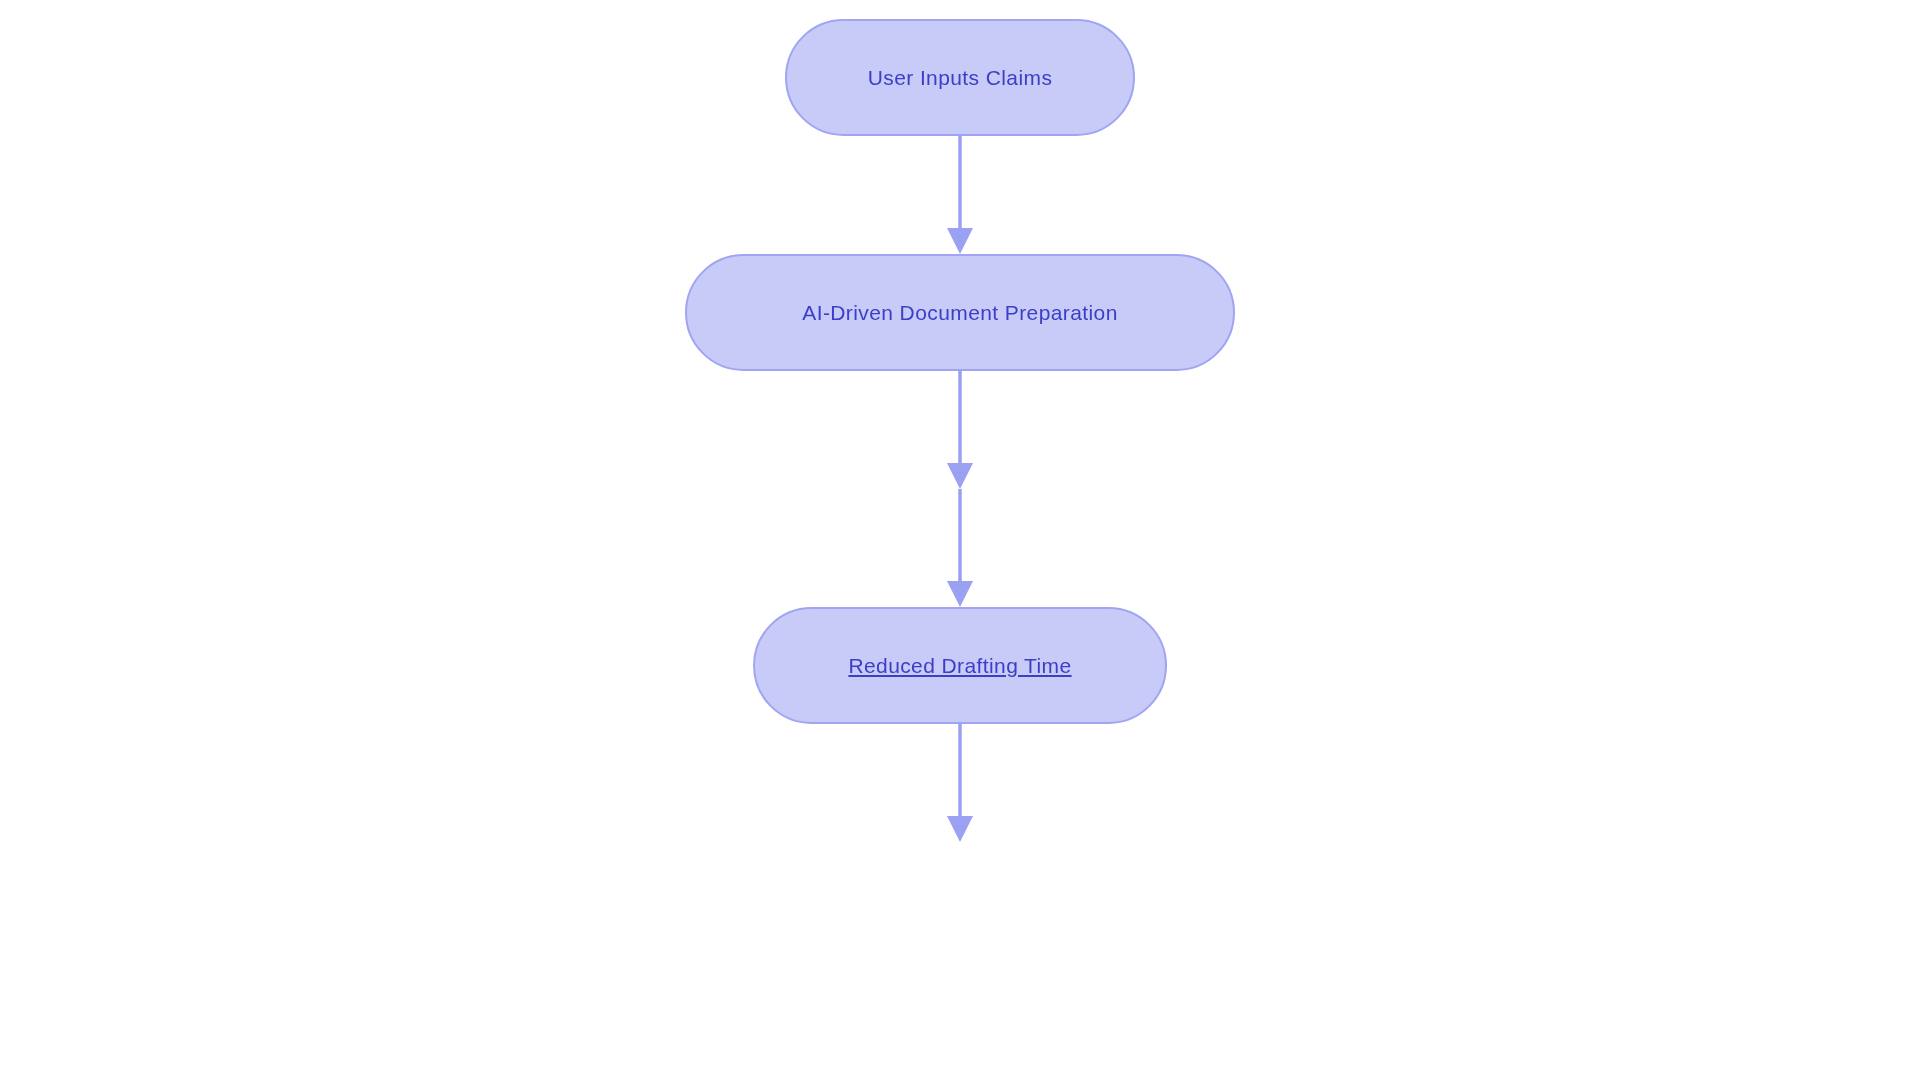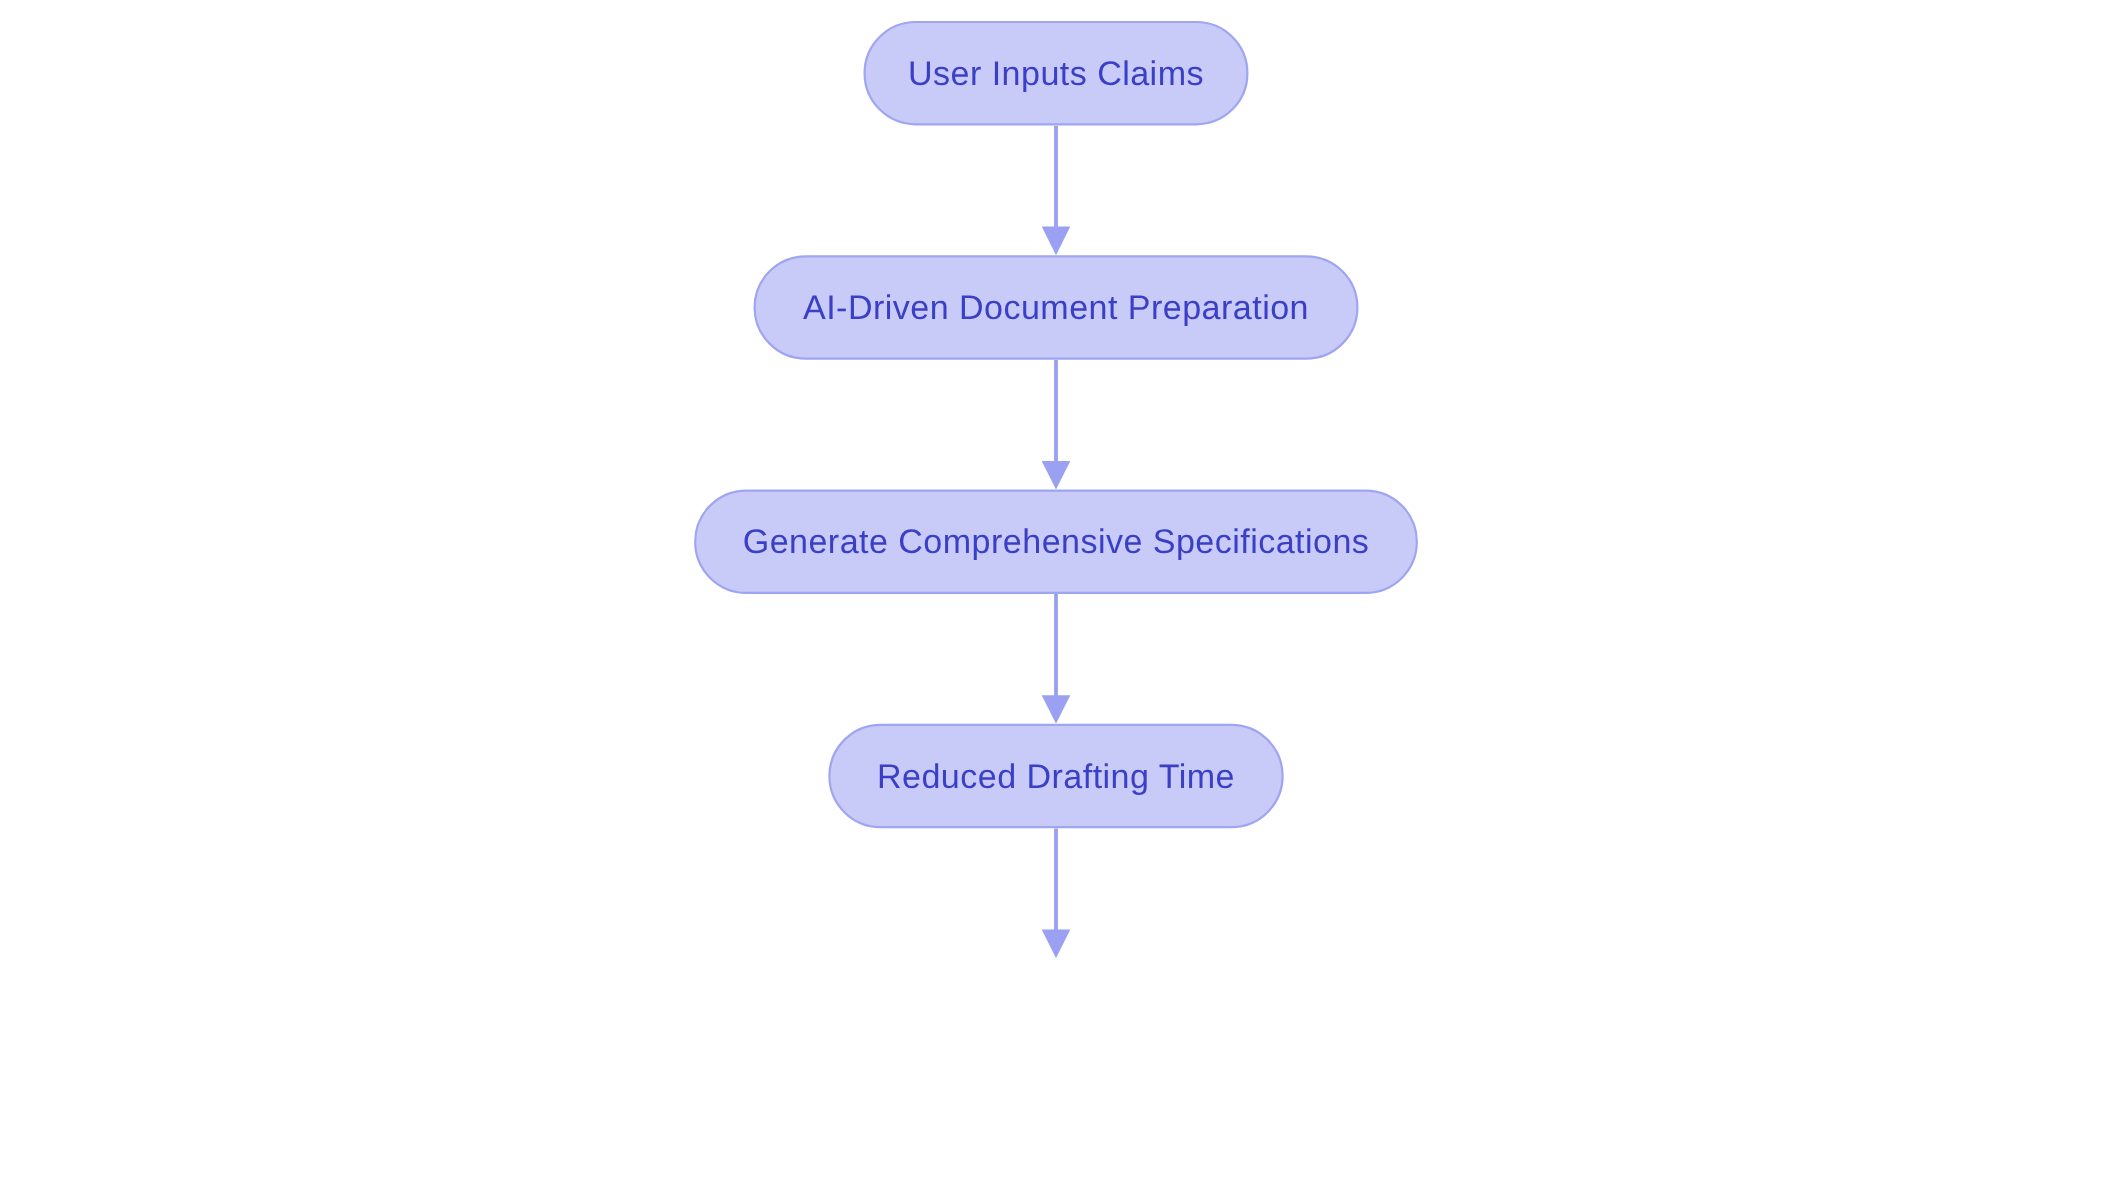--- a/index.html
+++ b/index.html
@@ -17,37 +17,37 @@
     height: 1083px;
     background: var(--bg);
     display: flex;
     flex-direction: column;
     align-items: center;
     padding-top: 19px;
     overflow: hidden;
     font-family: "Liberation Sans", sans-serif;
   }
   .node {
-    height: 95px;
+    height: 117px;
     border-radius: 58.5px;
     background: var(--node-fill);
     border: 2px solid var(--node-border);
     color: var(--node-text);
     display: flex;
     align-items: center;
     justify-content: center;
     text-align: center;
-    font-size: 31px;
+    font-size: 21px;
     letter-spacing: 0.4px;
     flex: 0 0 auto;
   }
   .w1 { width: 350px; }
   .w2 { width: 550px; justify-content: center; }
   .w3 { width: 658px; }
-  .w4 { width: 414px; }
+  .w4 { width: 414px; text-decoration: underline; }
   .w5 { width: 645px; }
   .arrow {
     width: 40px;
     height: 118px;
     flex: 0 0 auto;
     display: block;
   }
   .arrow line { stroke: var(--arrow); stroke-width: 3.5; }
   .arrow polygon { fill: var(--arrow); }
 </style>
@@ -67,23 +67,20 @@
 
   <div class="node w2">
     <span>AI-Driven Document Preparation</span>
   </div>
 
   <svg class="arrow" viewBox="0 0 40 118" aria-hidden="true">
     <line x1="20" y1="0" x2="20" y2="94"></line>
     <polygon points="7,92 33,92 20,118"></polygon>
   </svg>
 
-  <div class="node w3">
-    <span>Generate Comprehensive Specifications</span>
-  </div>
 
   <svg class="arrow" viewBox="0 0 40 118" aria-hidden="true">
     <line x1="20" y1="0" x2="20" y2="94"></line>
     <polygon points="7,92 33,92 20,118"></polygon>
   </svg>
 
   <div class="node w4">
     <span>Reduced Drafting Time</span>
   </div>
 

